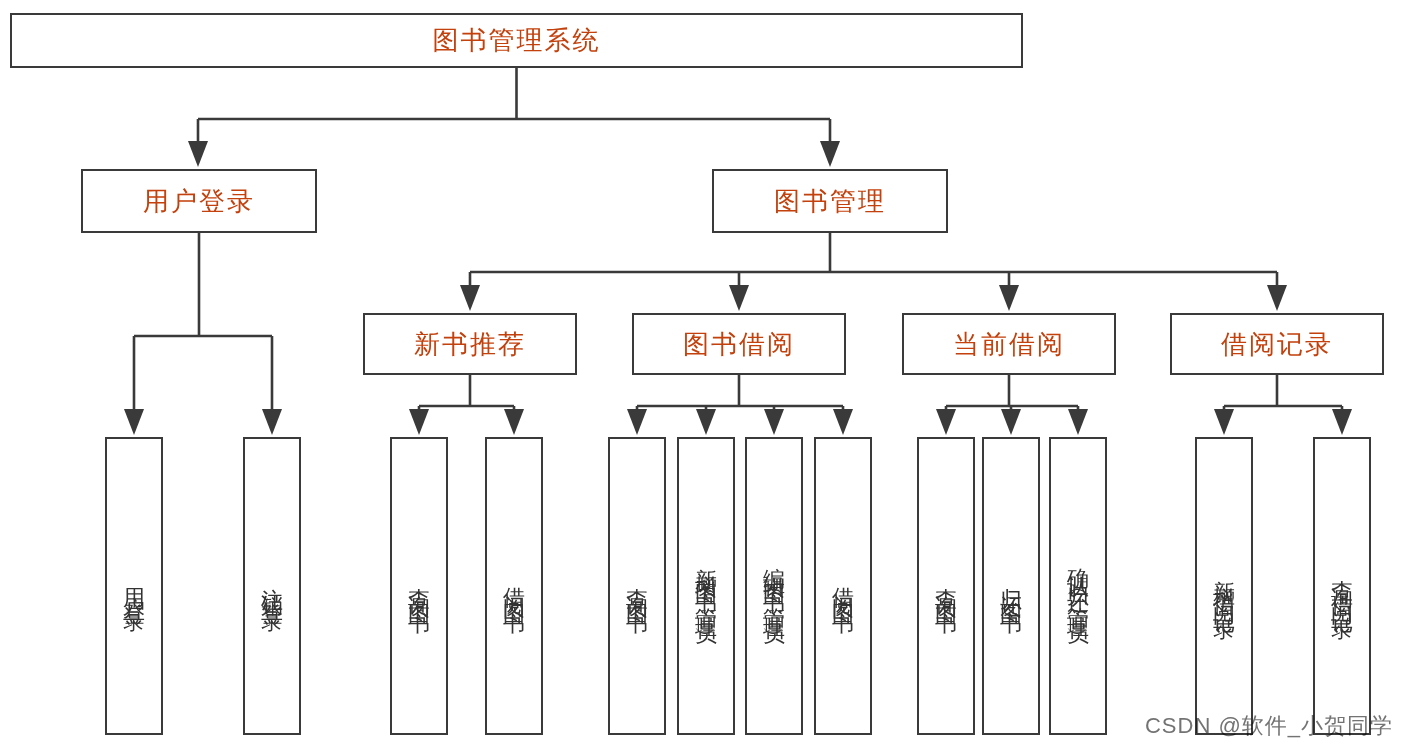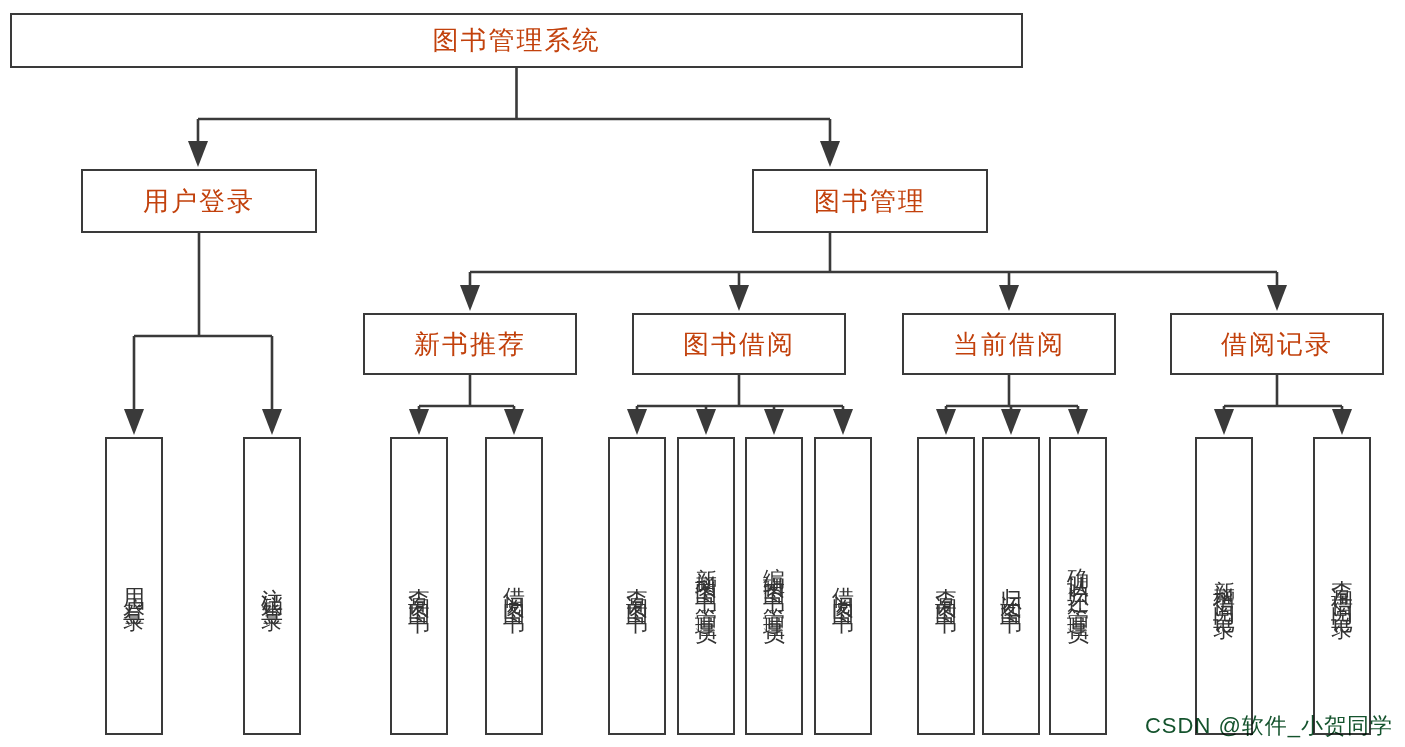--- a/index.html
+++ b/index.html
@@ -15,30 +15,30 @@
     box-sizing:border-box;color:#333333;
   }
   .h-label{font-size:26px;letter-spacing:2px;color:#c2410c;white-space:nowrap;}
   .leaf{width:58px;height:298px;top:437px;}
   .v-label{
     writing-mode:vertical-rl;text-orientation:mixed;
     font-size:22px;letter-spacing:8px;line-height:1;color:#333333;white-space:nowrap;
   }
   .root-node{left:10px;top:13px;width:1013px;height:55px;}
   .l2a{left:81px;top:169px;width:236px;height:64px;}
-  .l2b{left:712px;top:169px;width:236px;height:64px;margin-left:40px;}
+  .l2b{left:712px;top:169px;width:236px;height:64px;}
   .l3{top:313px;width:214px;height:62px;}
   .l3a{left:363px;} .l3b{left:632px;} .l3c{left:902px;} .l3d{left:1170px;}
   .lf1{left:105px;}  .lf2{left:243px;}  .lf3{left:390px;}  .lf4{left:485px;}
   .lf5{left:608px;}  .lf6{left:677px;}  .lf7{left:745px;}  .lf8{left:814px;}
   .lf9{left:917px;}  .lf10{left:982px;} .lf11{left:1049px;}
   .lf12{left:1195px;}.lf13{left:1313px;}
   .watermark{
     position:absolute;right:12px;bottom:6px;font-size:22px;letter-spacing:1px;
-    color:#14532d;mix-blend-mode:multiply;white-space:nowrap;
+    color:#737373;mix-blend-mode:multiply;white-space:nowrap;
   }
 </style>
 </head>
 <body>
 
 <div class="stage">
 
   <svg class="connectors" width="1405" height="747" viewBox="0 0 1405 747">
     <g stroke="#3a3a3a" stroke-width="2.6" fill="none">
       <path d="M516.5,68 V119 M198,119 H830 M198,119 V146 M830,119 V146"></path>

